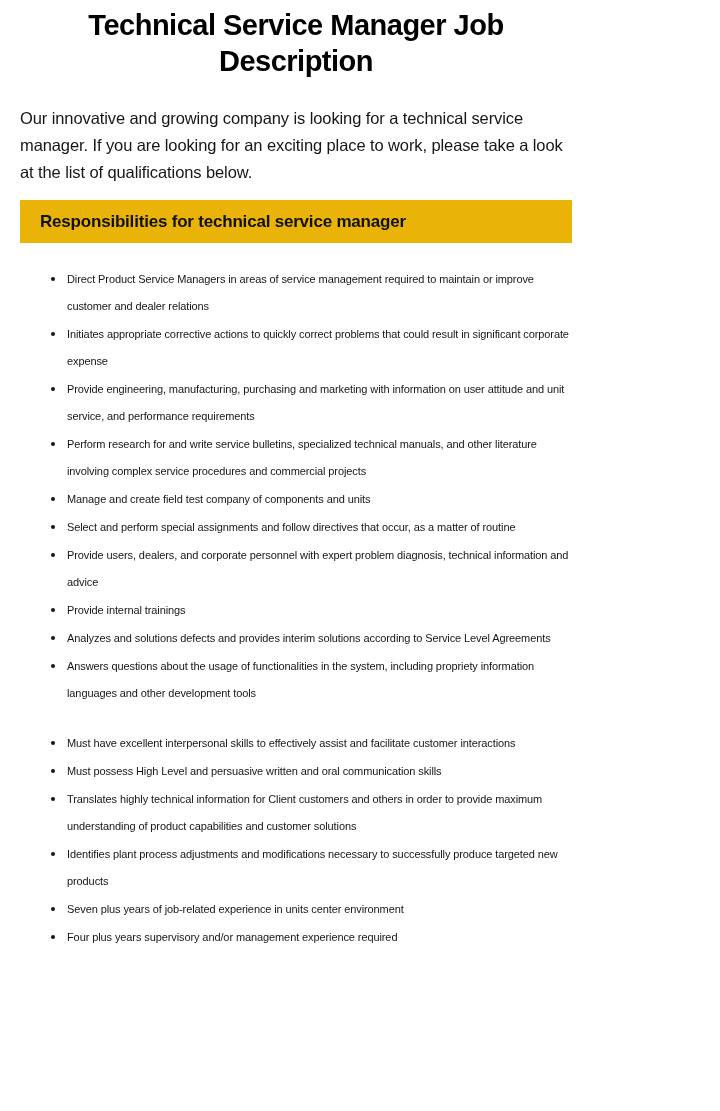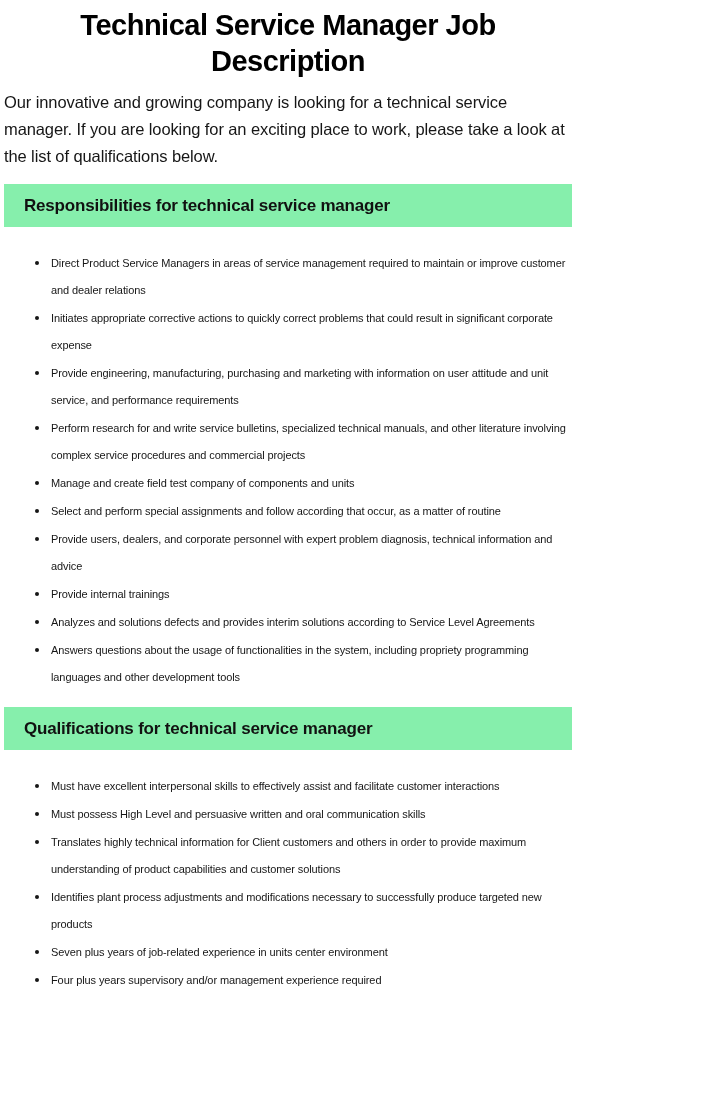--- a/index.html
+++ b/index.html
@@ -8,42 +8,42 @@
     background: #ffffff;
   }
   body {
     width: 720px;
     height: 1111px;
     font-family: "Liberation Sans", sans-serif;
     color: #161616;
     overflow: hidden;
   }
   .page {
-    padding: 0 24px 0 4px;
+    padding: 0 24px 0 20px;
     box-sizing: border-box;
     width: 596px;
   }
   .doc-title {
     font-size: 29px;
     font-weight: 800;
     letter-spacing: -0.5px;
     text-align: center;
     color: #000000;
     margin: 0;
     padding-top: 7px;
     line-height: 36px;
   }
   .intro {
     font-size: 16.5px;
     line-height: 27px;
     letter-spacing: -0.1px;
-    margin: 10px 0 0 0;
+    margin: 26px 0 0 0;
   }
   .section-heading {
-    background: #86efac;
+    background: #eab308;
     font-size: 17px;
     font-weight: bold;
     letter-spacing: -0.2px;
     margin: 14px 0 0 0;
     padding: 11px 20px;
     line-height: 21px;
     color: #111111;
   }
   ul.bullet-list {
     margin: 22px 0 16px 0;
@@ -70,30 +70,29 @@
   <p class="intro">Our innovative and growing company is looking for a technical service manager. If you are looking for an exciting place to work, please take a look at the list of qualifications below.</p>
 
   <div class="section">
     <div class="section-heading">Responsibilities for technical service manager</div>
     <ul class="bullet-list">
         <li>Direct Product Service Managers in areas of service management required to maintain or improve customer and dealer relations</li>
         <li>Initiates appropriate corrective actions to quickly correct problems that could result in significant corporate expense</li>
         <li>Provide engineering, manufacturing, purchasing and marketing with information on user attitude and unit service, and performance requirements</li>
         <li>Perform research for and write service bulletins, specialized technical manuals, and other literature involving complex service procedures and commercial projects</li>
         <li>Manage and create field test company of components and units</li>
-        <li>Select and perform special assignments and follow according that occur, as a matter of routine</li>
+        <li>Select and perform special assignments and follow directives that occur, as a matter of routine</li>
         <li>Provide users, dealers, and corporate personnel with expert problem diagnosis, technical information and advice</li>
         <li>Provide internal trainings</li>
         <li>Analyzes and solutions defects and provides interim solutions according to Service Level Agreements</li>
-        <li>Answers questions about the usage of functionalities in the system, including propriety programming languages and other development tools</li>
+        <li>Answers questions about the usage of functionalities in the system, including propriety information languages and other development tools</li>
       </ul>
   </div>
 
   <div class="section">
-    <div class="section-heading">Qualifications for technical service manager</div>
     <ul class="bullet-list">
         <li>Must have excellent interpersonal skills to effectively assist and facilitate customer interactions</li>
         <li>Must possess High Level and persuasive written and oral communication skills</li>
         <li>Translates highly technical information for Client customers and others in order to provide maximum understanding of product capabilities and customer solutions</li>
         <li>Identifies plant process adjustments and modifications necessary to successfully produce targeted new products</li>
         <li>Seven plus years of job-related experience in units center environment</li>
         <li>Four plus years supervisory and/or management experience required</li>
       </ul>
   </div>
 

